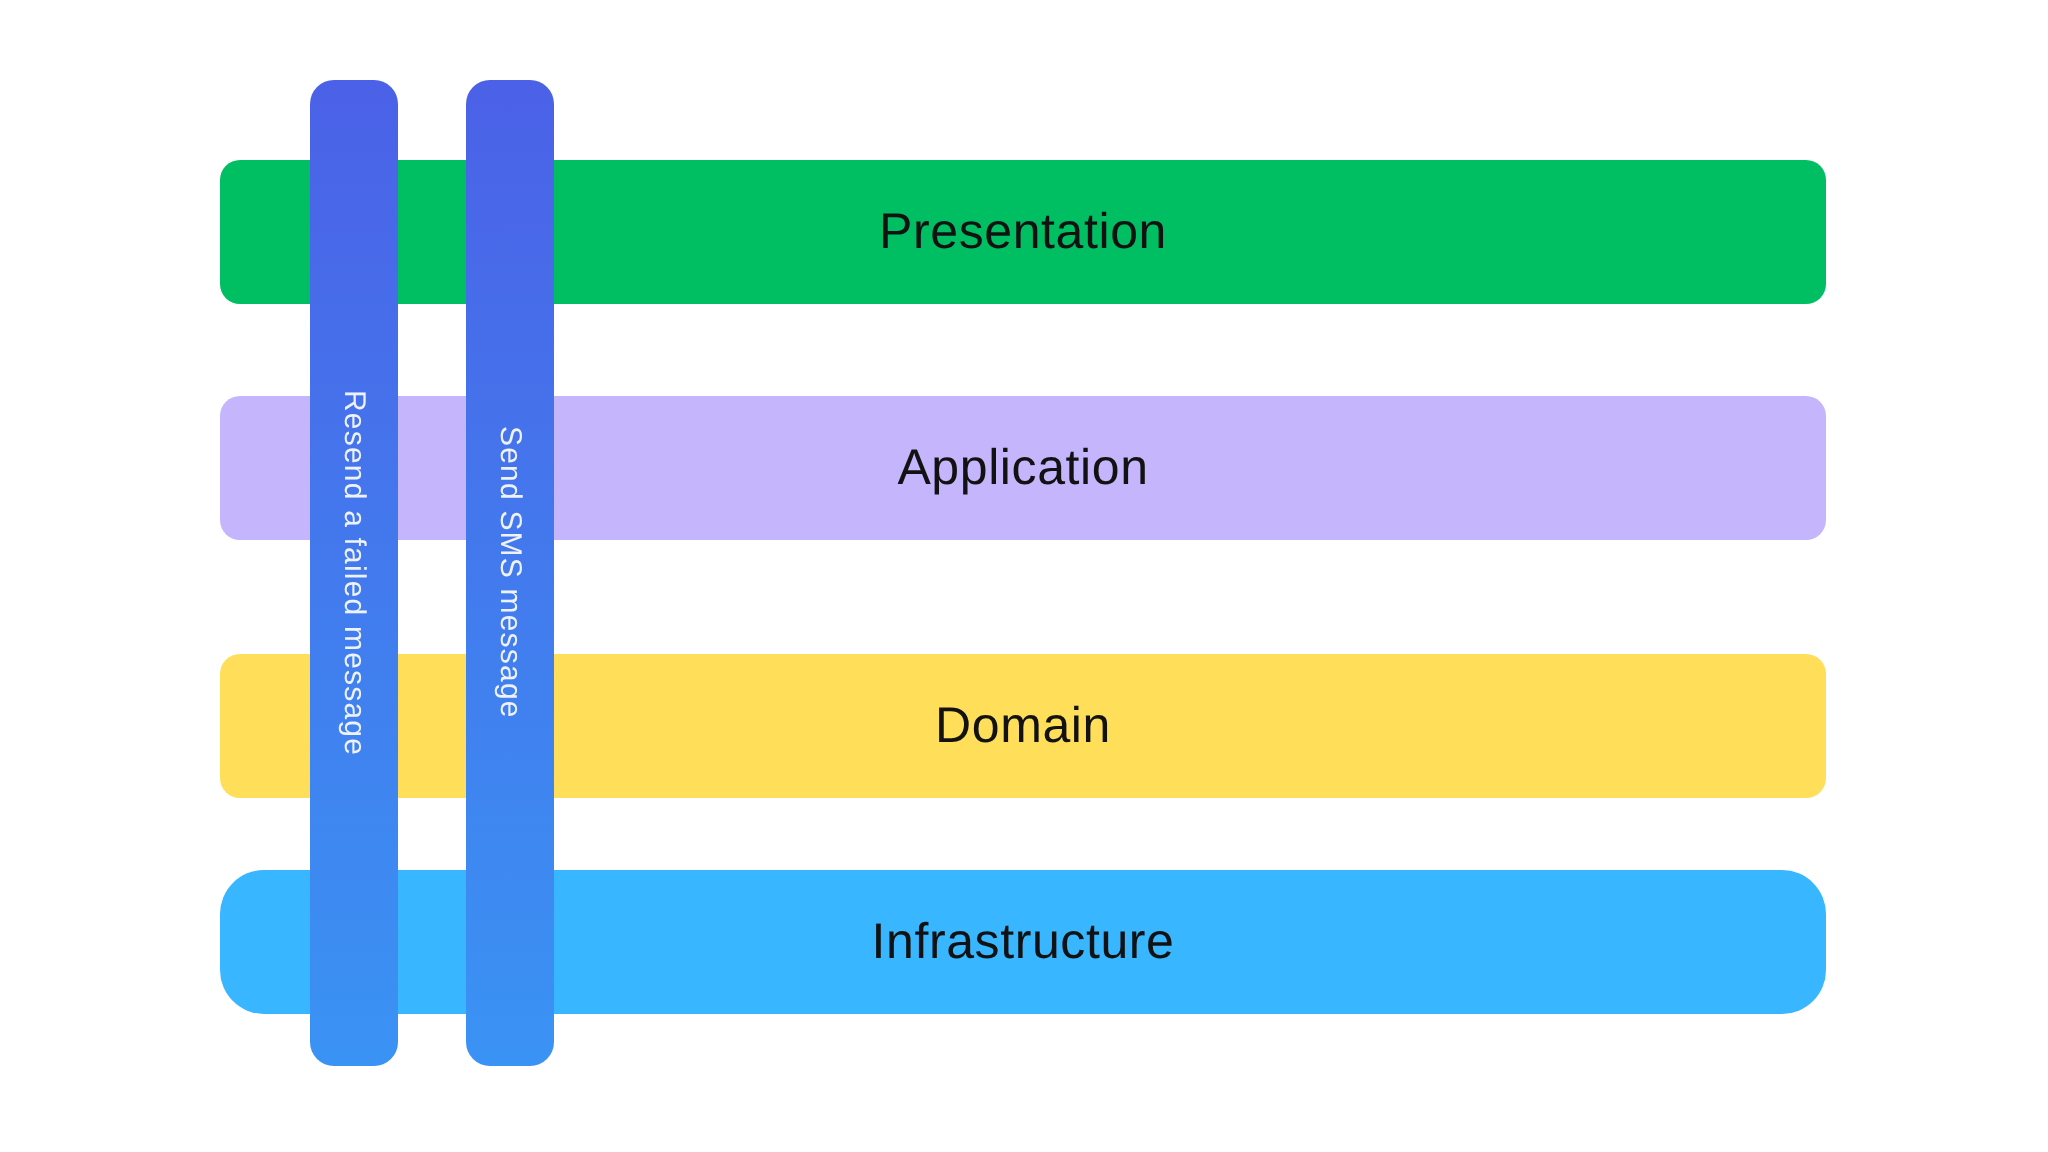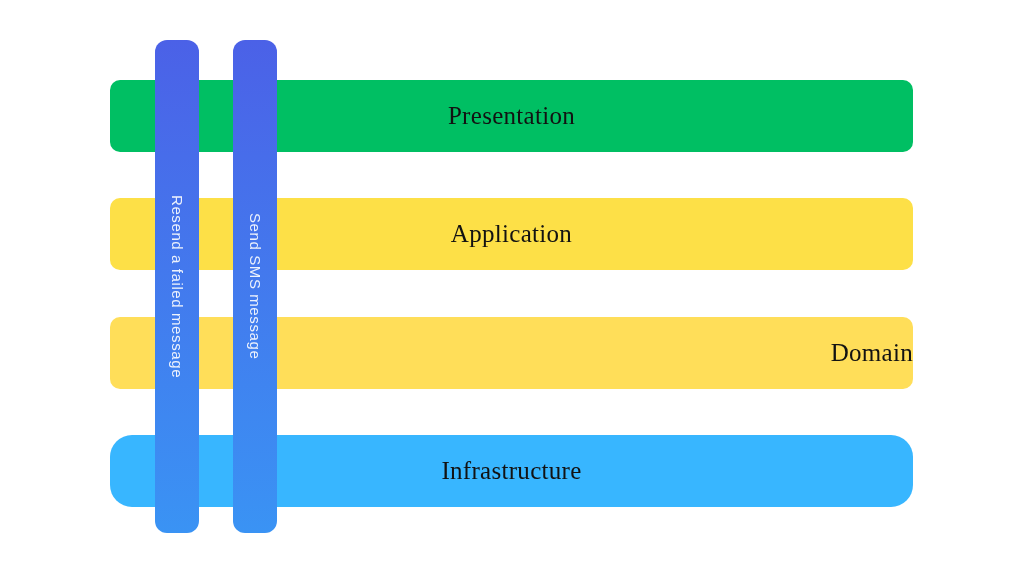--- a/index.html
+++ b/index.html
@@ -19,25 +19,24 @@
   .layer {
     position: absolute;
     left: 110px;
     width: 803px;
     height: 72px;
     border-radius: 10px;
     display: flex;
     align-items: center;
     justify-content: center;
     z-index: 1;
-    font-family: Liberation Serif, serif;
   }
   .layer-0 { top: 80px; }
   .layer-1 { top: 198px; }
-  .layer-2 { top: 317px; justify-content: flex-end; }
+  .layer-2 { top: 327px; }
   .layer-3 { top: 435px; }
   .layer-label {
     font-size: 25px;
     color: #121212;
     letter-spacing: 0.3px;
   }
   
   .flow {
     position: absolute;
     top: 40px;
@@ -62,21 +61,21 @@
 </style>
 </head>
 <body>
 
 <div class="canvas">
 
   <div class="layer layer-0" style="background: rgb(0, 191, 99);">
     <span class="layer-label">Presentation</span>
   </div>
 
-  <div class="layer layer-1" style="background: #fde047;">
+  <div class="layer layer-1" style="background: #c4b5fd;">
     <span class="layer-label">Application</span>
   </div>
 
   <div class="layer layer-2" style="background: rgb(255, 222, 89);">
     <span class="layer-label">Domain</span>
   </div>
 
   <div class="layer layer-3" style="background: rgb(56, 182, 255); border-radius: 22px;">
     <span class="layer-label">Infrastructure</span>
   </div>

